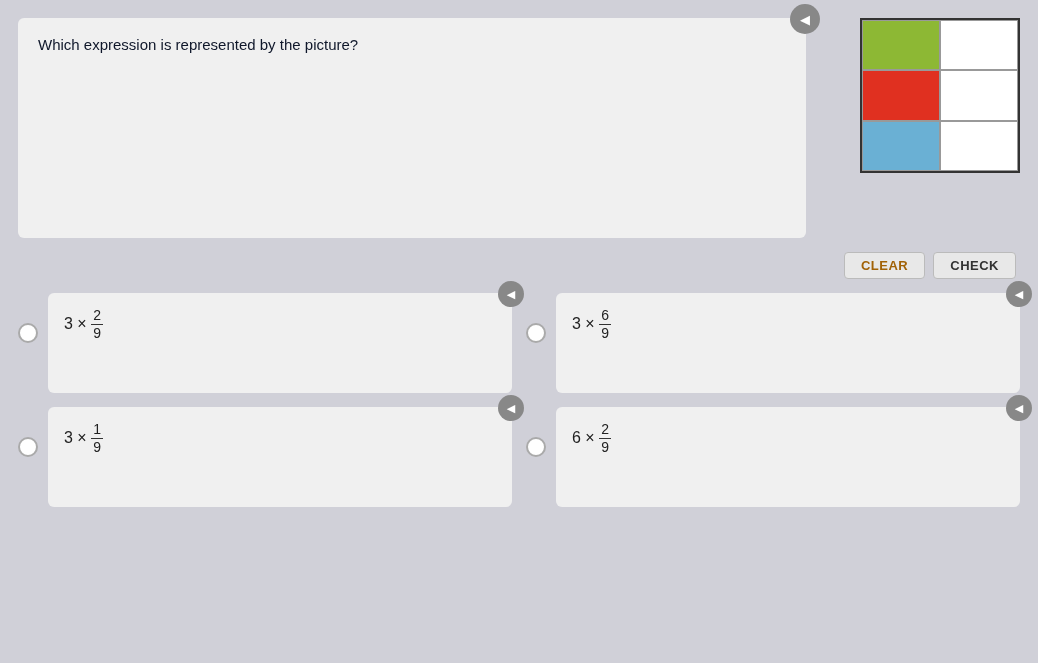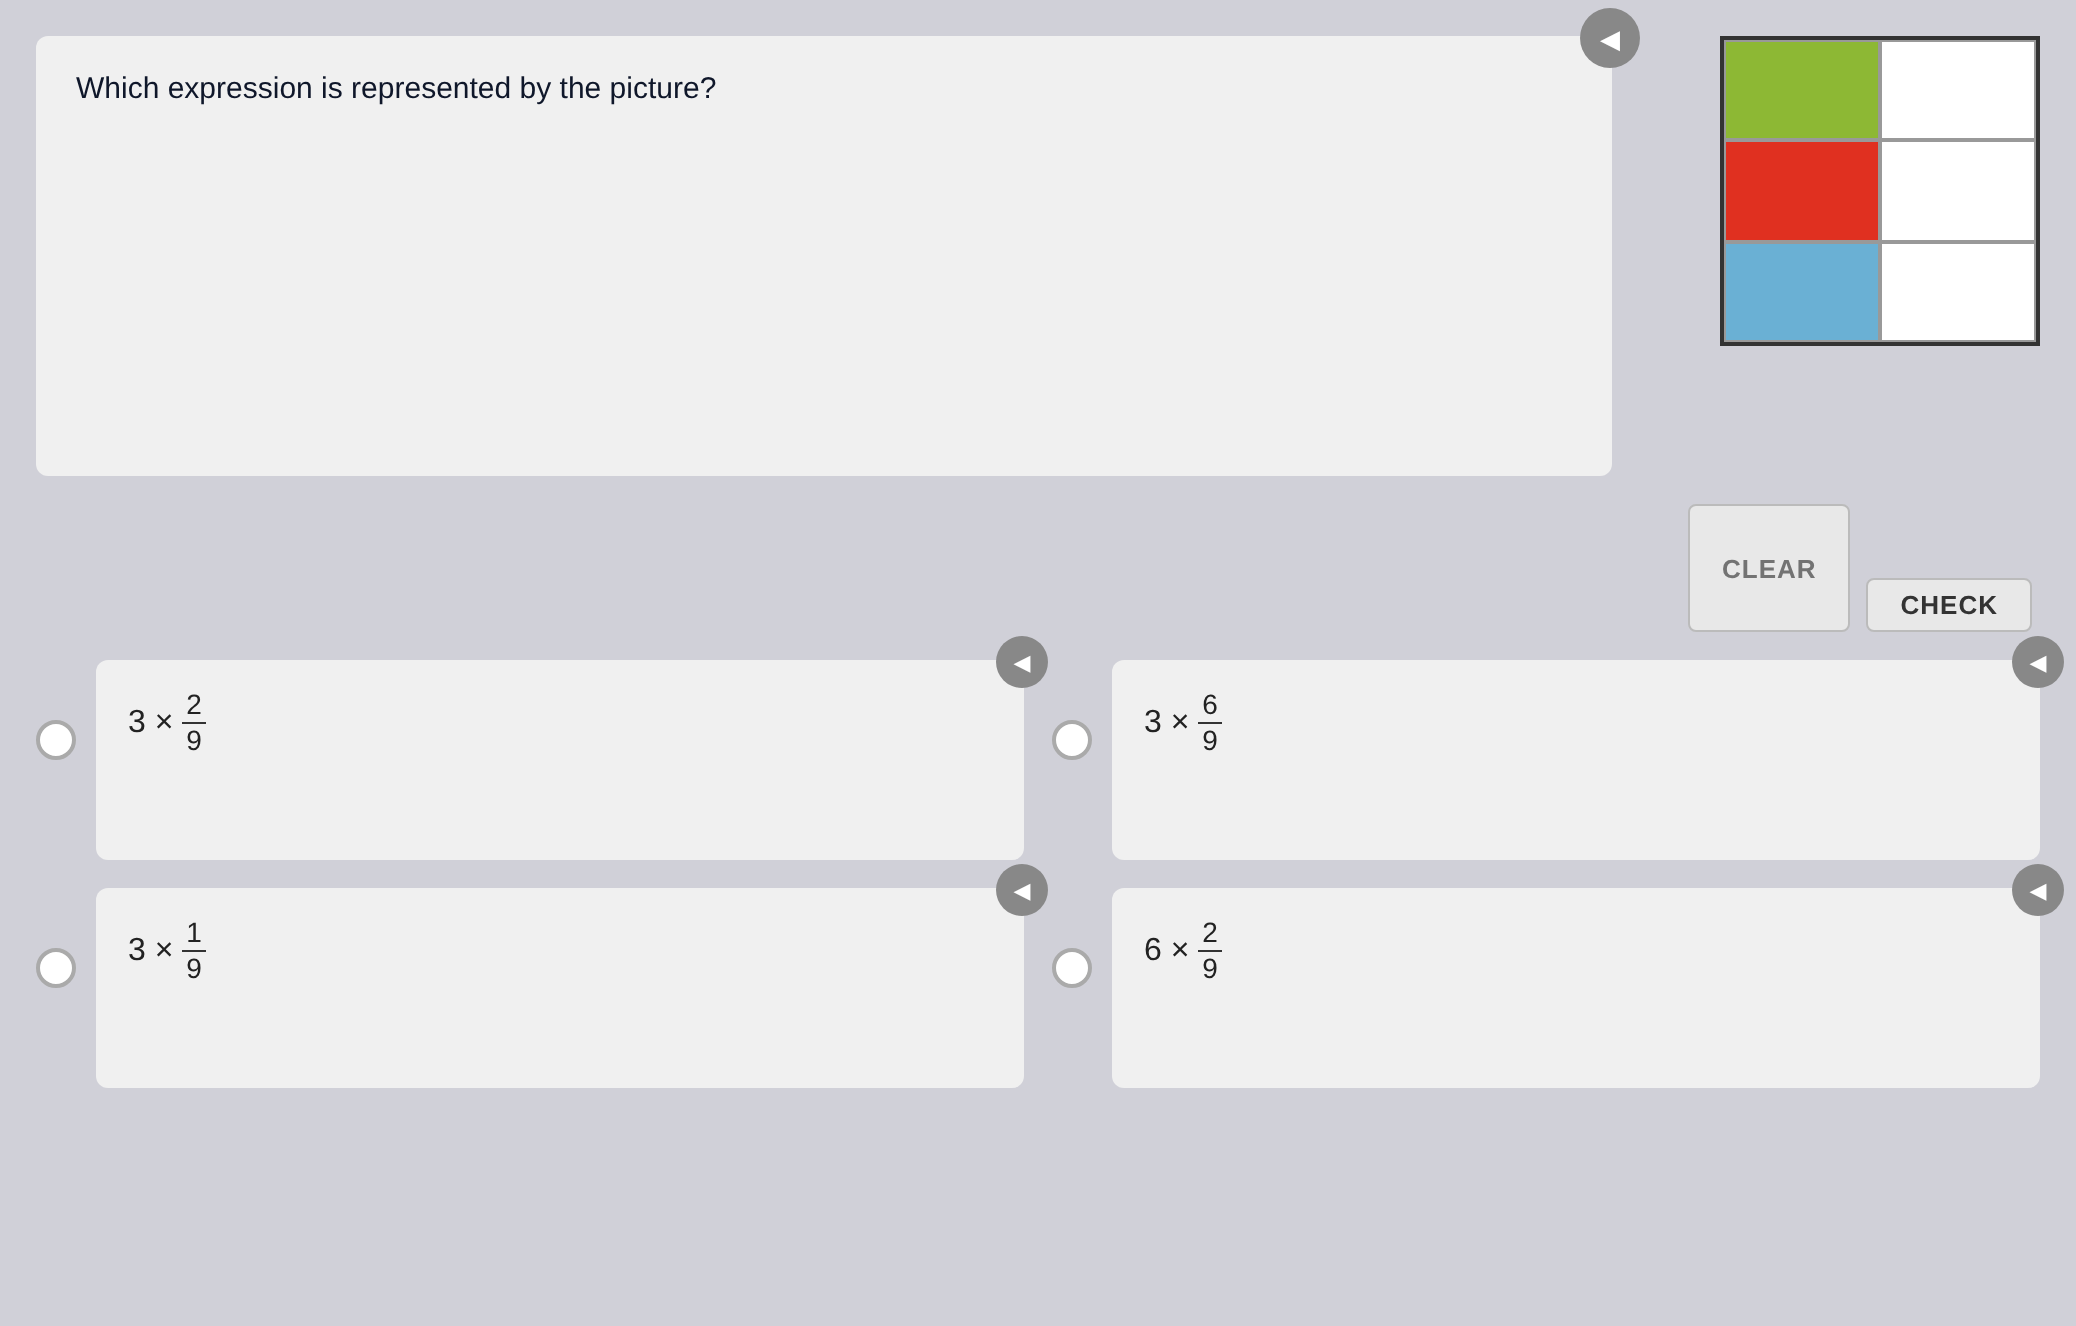--- a/index.html
+++ b/index.html
@@ -92,36 +92,35 @@
       padding-right: 4px;
     }
 
     .btn-clear {
       background: #e8e8e8;
       border: 1px solid #bbb;
       border-radius: 4px;
       padding: 5px 16px;
       font-size: 13px;
       font-weight: bold;
-      color: #737373;
+      color: #a16207;
       cursor: pointer;
       letter-spacing: 0.5px;
     }
 
     .btn-check {
       background: #e8e8e8;
       border: 1px solid #bbb;
       border-radius: 4px;
       padding: 5px 16px;
       font-size: 13px;
       font-weight: bold;
       color: #333;
       cursor: pointer;
       letter-spacing: 0.5px;
-      margin-top: 37px;
     }
 
     
     .answers-grid {
       display: grid;
       grid-template-columns: 1fr 1fr;
       grid-template-rows: 1fr 1fr;
       gap: 14px;
       padding-bottom: 10px;
     }

